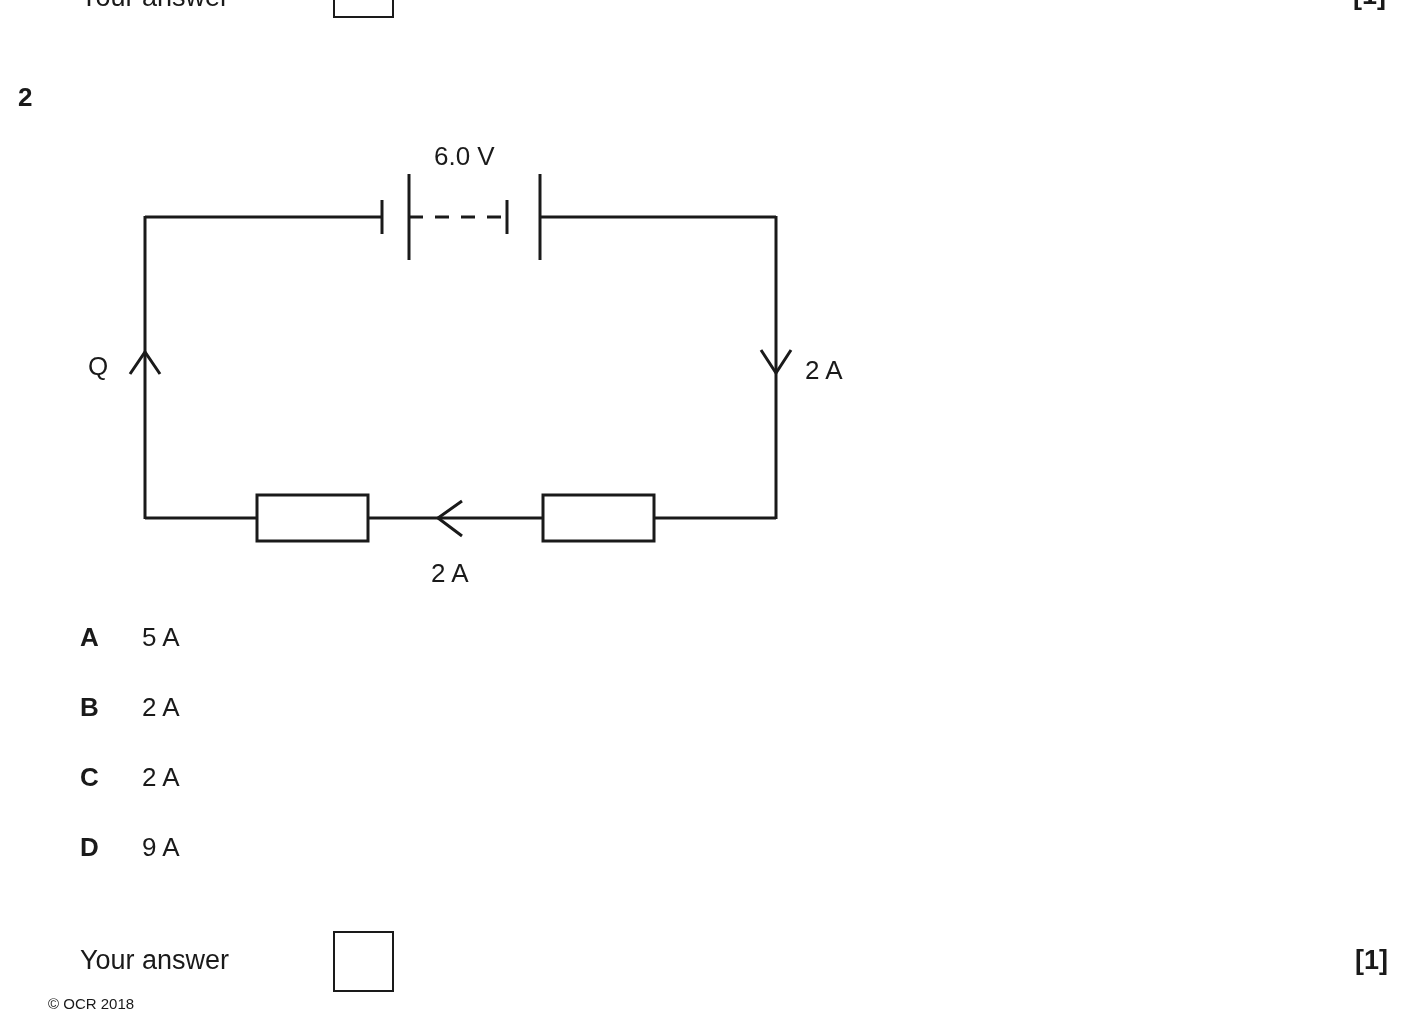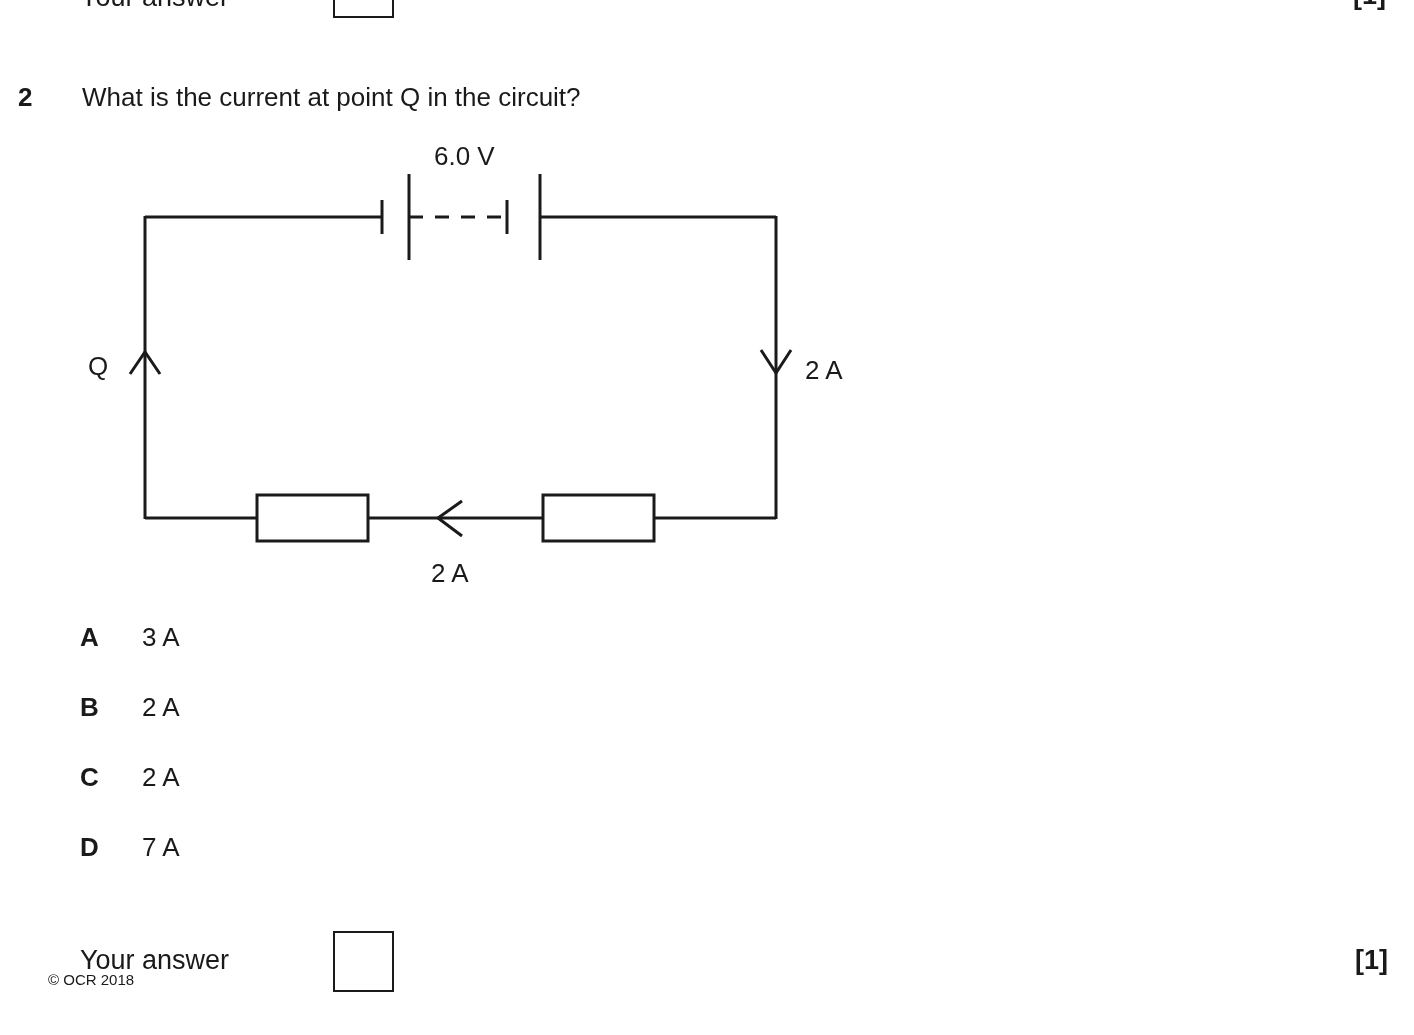--- a/index.html
+++ b/index.html
@@ -131,36 +131,35 @@
     left: 1355px;
     top: 945px;
     font-size: 27px;
     font-weight: bold;
   }
 
   
   .footer-copyright {
     position: absolute;
     left: 48px;
-    top: 971px;
+    top: 995px;
     font-size: 15px;
     color: #1a1a1a;
   }
 </style>
 </head>
 <body>
 
 <div class="page">
 
   <div class="prev-answer-label">Your answer</div>
   <div class="prev-answer-box"></div>
   <div class="prev-marks">[1]</div>
 
   <div class="q-number">2</div>
-  <div class="q-text">What is the current at point Q in the circuit?</div>
 
   <div class="circuit">
     <svg width="900" height="470" viewBox="0 0 900 470" xmlns="http://www.w3.org/2000/svg">
 
       <line x1="135" y1="87" x2="372" y2="87" stroke="#1a1a1a" stroke-width="3"></line>
 
       <line x1="372" y1="70" x2="372" y2="104" stroke="#1a1a1a" stroke-width="3"></line>
 
       <line x1="399" y1="44" x2="399" y2="130" stroke="#1a1a1a" stroke-width="3"></line>
 
@@ -198,33 +197,33 @@
 
       <line x1="644" y1="388" x2="766" y2="388" stroke="#1a1a1a" stroke-width="3"></line>
 
       <text x="421" y="452" class="diagram-text">2 A</text>
     </svg>
   </div>
 
   <div class="options">
     <div class="option-row">
       <span class="option-letter">A</span>
-      <span class="option-value">3 A</span>
+      <span class="option-value">5 A</span>
     </div>
     <div class="option-row">
       <span class="option-letter">B</span>
       <span class="option-value">2 A</span>
     </div>
     <div class="option-row">
       <span class="option-letter">C</span>
       <span class="option-value">2 A</span>
     </div>
     <div class="option-row">
       <span class="option-letter">D</span>
-      <span class="option-value">7 A</span>
+      <span class="option-value">9 A</span>
     </div>
   </div>
 
   <div class="answer-label">Your answer</div>
   <div class="answer-box"></div>
   <div class="answer-marks">[1]</div>
 
   <div class="footer-copyright">© OCR 2018</div>
 
 </div>

